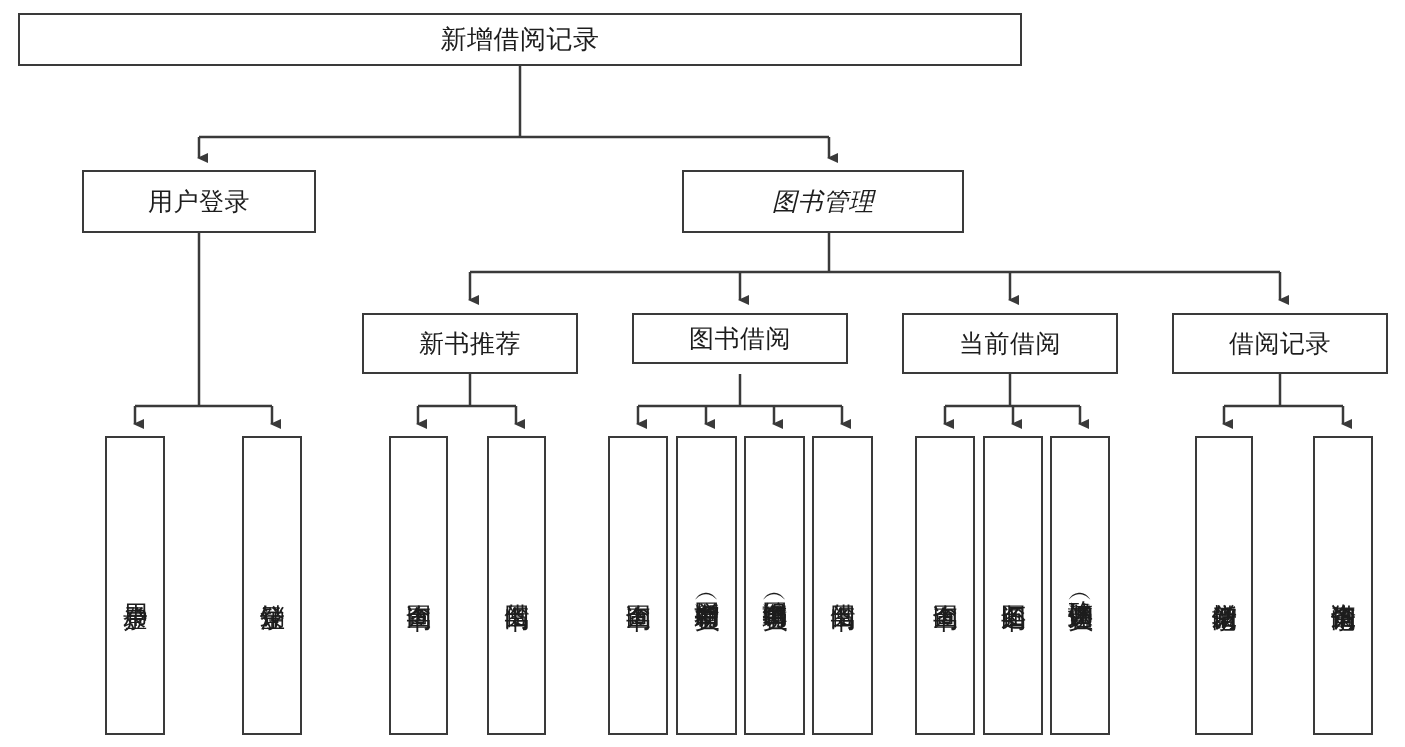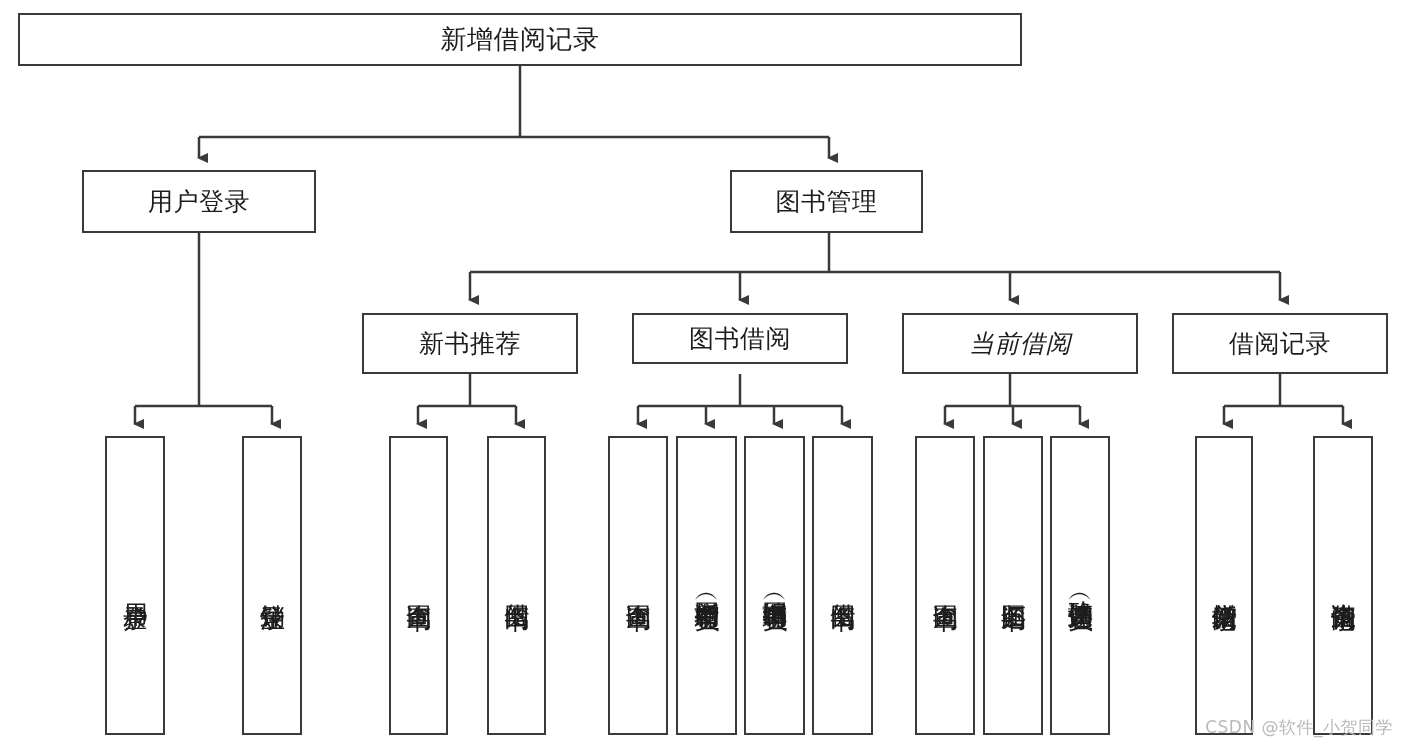--- a/index.html
+++ b/index.html
@@ -118,31 +118,31 @@
     </g>
   </svg>
 
   <div class="node node-h root" style="left:18px; top:13px; width:1004px; height:53px;">
     <span>新增借阅记录</span>
   </div>
 
   <div class="node node-h" style="left:82px; top:170px; width:234px; height:63px;">
     <span>用户登录</span>
   </div>
-  <div class="node node-h" style="left:730px; top:170px; width:193px; height:63px;">
+  <div class="node node-h" style="left:682px; top:170px; width:282px; height:63px;font-style:italic;">
     <span>图书管理</span>
   </div>
 
   <div class="node node-h" style="left:362px; top:313px; width:216px; height:61px;">
     <span>新书推荐</span>
   </div>
   <div class="node node-h" style="left:632px; top:313px; width:216px; height:51px;">
     <span>图书借阅</span>
   </div>
-  <div class="node node-h" style="left:902px; top:313px; width:236px; height:61px;font-style:italic;">
+  <div class="node node-h" style="left:902px; top:313px; width:216px; height:61px;">
     <span>当前借阅</span>
   </div>
   <div class="node node-h" style="left:1172px; top:313px; width:216px; height:61px;text-align:right;">
     <span>借阅记录</span>
   </div>
 
   <div class="node node-v" style="left:105px; top:436px; width:60px; height:299px;">
     <span>用户登录</span>
   </div>
   <div class="node node-v" style="left:242px; top:436px; width:60px; height:299px;">
@@ -179,15 +179,14 @@
     <span>确认归还（管理员）</span>
   </div>
 
   <div class="node node-v" style="left:1195px; top:436px; width:58px; height:299px;">
     <span>新增借阅记录</span>
   </div>
   <div class="node node-v" style="left:1313px; top:436px; width:60px; height:299px;">
     <span>查询借阅记录</span>
   </div>
 
-  <div class="watermark">CSDN @软件_小贺同学</div>
 
 </div>
 
 </body></html>

